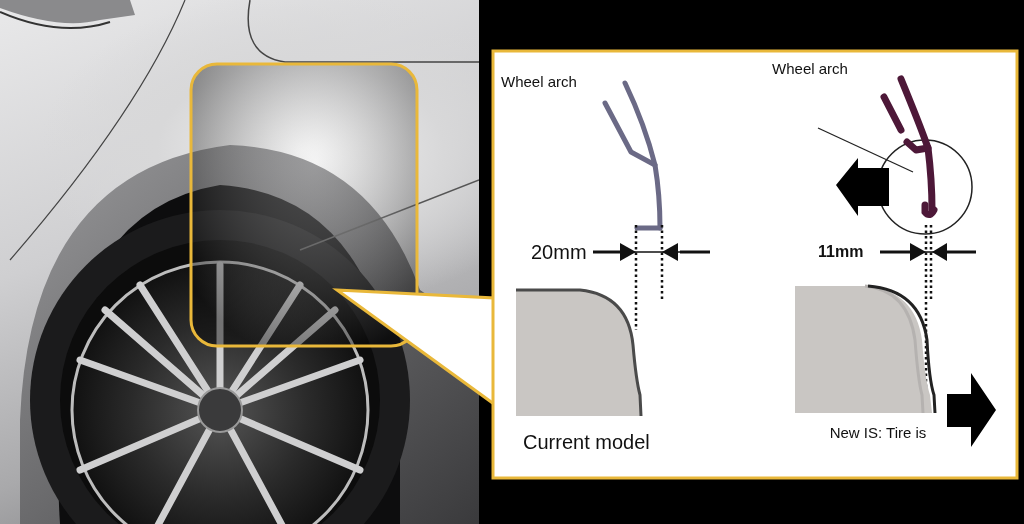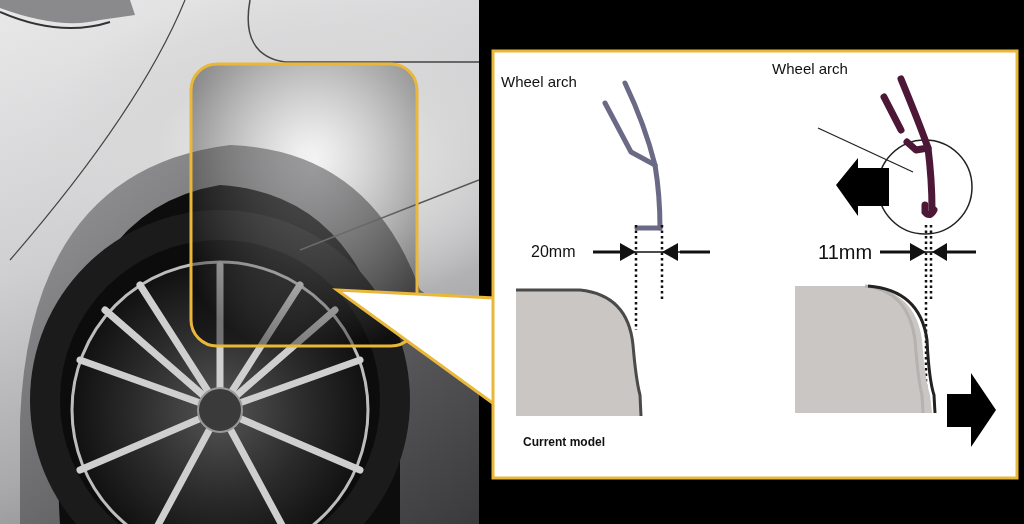--- a/index.html
+++ b/index.html
@@ -123,19 +123,20 @@
 
       <path d="M795,286 L865,286 Q915,290 922,340 Q925,380 930,395 L932,413 L795,413 Z" fill="#c9c6c3"></path>
       <path d="M865,286 Q908,290 915,340 Q918,380 922,395 L923,413" stroke="#b5b2b0" stroke-width="3" fill="none"></path>
       <path d="M868,286 Q920,290 927,340 Q929,380 934,395 L935,413" stroke="#222" stroke-width="3" fill="none"></path>
 
       <polygon points="947,394 971,394 971,373 996,410 971,447 971,427 947,427" fill="#000"></polygon>
     </g>
   </svg>
 
   <div class="lbl" style="left:501px;top:73px;">Wheel arch</div>
-  <div class="lbl" style="left:531px;top:243px;font-size:16px;">20mm</div>
-  <div class="lbl" style="left:523px;top:433px;font-size:12px;font-weight:bold;">Current model</div>
+  <div class="lbl" style="left:531px;top:243px;font-size:20px;">20mm</div>
+  <div class="lbl" style="left:523px;top:433px;font-size:20px;">Current model</div>
 
   <div class="lbl center" style="left:760px;top:60px;width:100px;">Wheel arch</div>
-  <div class="lbl" style="left:818px;top:243px;font-size:20px;">11mm</div>
+  <div class="lbl" style="left:818px;top:243px;font-size:16px;font-weight:bold;">11mm</div>
+  <div class="lbl center" style="left:803px;top:424px;width:150px;">New IS: Tire is</div>
 
 </div>
 
 </body></html>

